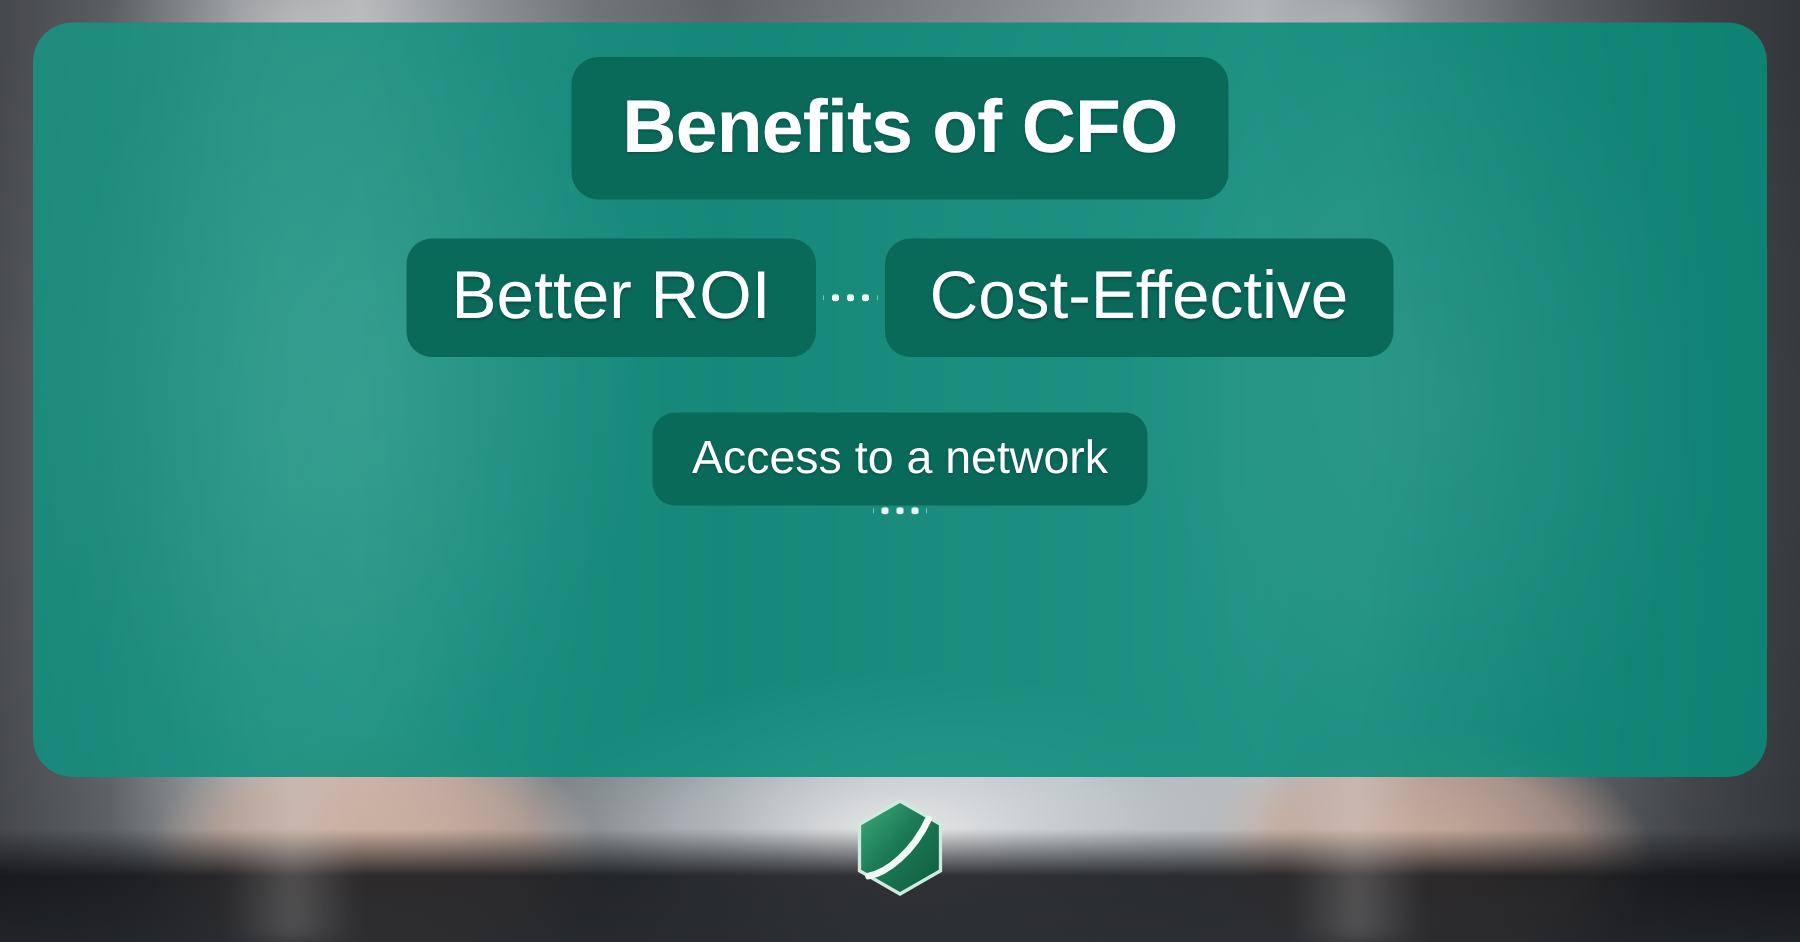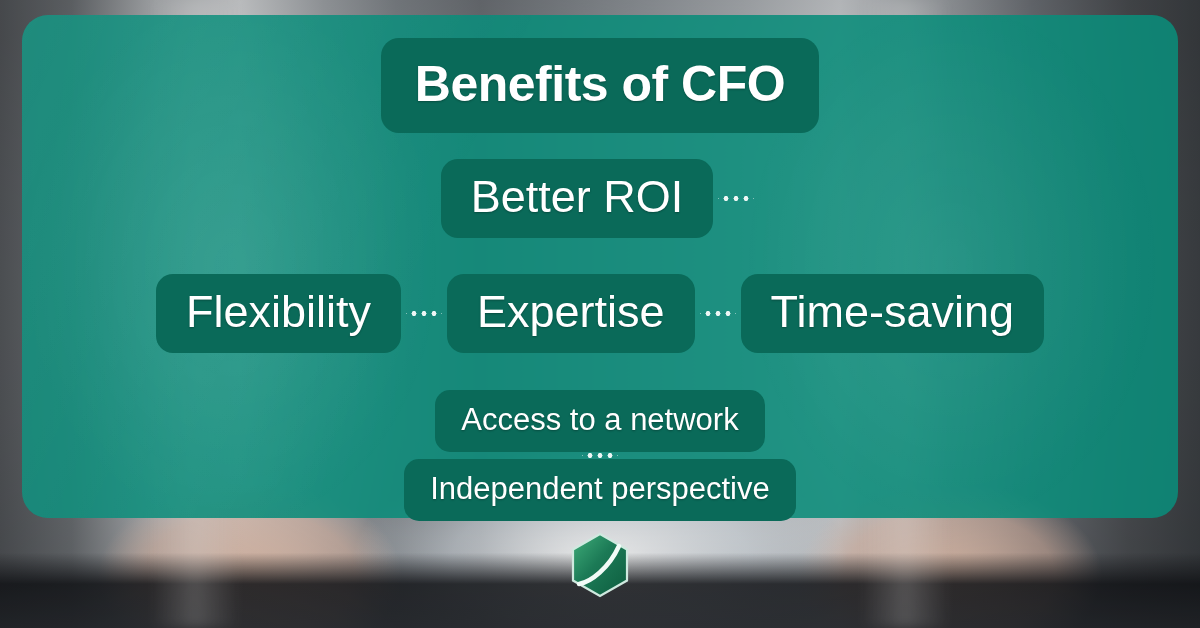--- a/index.html
+++ b/index.html
@@ -198,34 +198,27 @@
 
   <div class="content">
 
     <div class="title-row">
       <div class="pill pill-title">Benefits of CFO</div>
     </div>
 
     <div class="row row-1">
       <div class="pill pill-lg">Better ROI</div>
       <span class="connector"></span>
+      <div class="pill pill-lg">Cost-Effective</div>
     </div>
 
-    <div class="row row-2">
-      <div class="pill pill-lg">Flexibility</div>
-      <span class="connector"></span>
-      <div class="pill pill-lg">Expertise</div>
-      <span class="connector"></span>
-      <div class="pill pill-lg">Time-saving</div>
-    </div>
 
     <div class="row row-3">
       <div class="pill pill-md">Access to a network</div>
       <span class="connector"></span>
-      <div class="pill pill-md">Independent perspective</div>
     </div>
 
   </div>
 
   <div class="footer-logo">
     <span class="logo-mark">
       <svg width="62" height="66" viewBox="0 0 62 66" aria-hidden="true">
         <defs>
           <linearGradient id="hexg" x1="0" y1="0" x2="1" y2="1">
             <stop offset="0%" stop-color="#3fae7a"></stop>

